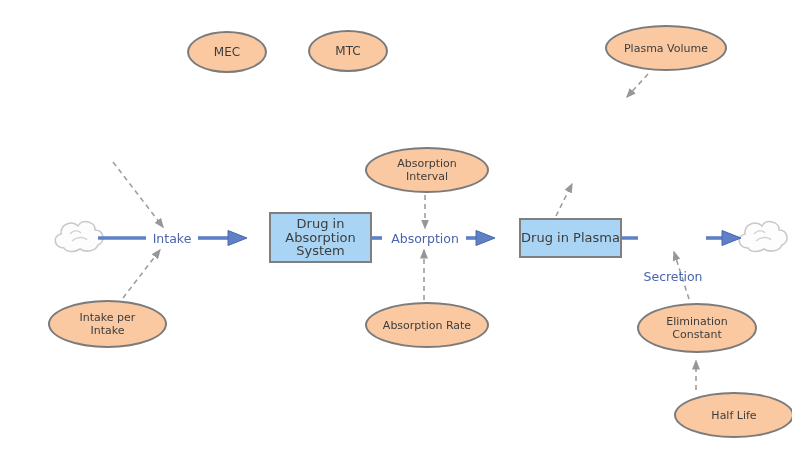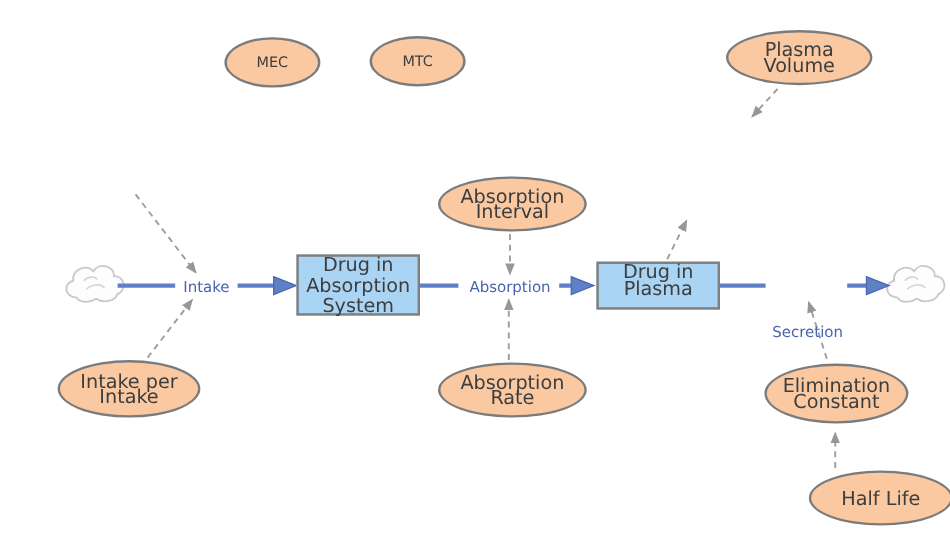--- a/index.html
+++ b/index.html
@@ -4,27 +4,27 @@
 <style>
   html,body{margin:0;padding:0;background:#ffffff;}
   #canvas{
     position:relative;width:792px;height:464px;background:#ffffff;overflow:hidden;
     font-family:"DejaVu Sans","Liberation Sans",sans-serif;color:#3d3d3d;
   }
   #wires{position:absolute;left:0;top:0;z-index:1;}
   .variable{
     position:absolute;border:2px solid #7b7b7b;background:#FAC9A1;border-radius:50%;
     display:flex;flex-direction:column;align-items:center;justify-content:center;
-    text-align:center;font-size:16px;line-height:13px;color:#3d3d3d;box-sizing:border-box;z-index:2;
+    text-align:center;font-size:11px;line-height:13px;color:#3d3d3d;box-sizing:border-box;z-index:2;
   }
   .variable.big-text{font-size:12px;}
   .stock{
     position:absolute;border:2px solid #7f7f7f;background:#AAD4F4;
-    display:flex;flex-direction:column;align-items:center;justify-content:space-between;
-    text-align:center;font-size:16px;line-height:13.5px;color:#3d3d3d;box-sizing:border-box;z-index:2;
+    display:flex;flex-direction:column;align-items:center;justify-content:center;
+    text-align:center;font-size:13px;line-height:13.5px;color:#3d3d3d;box-sizing:border-box;z-index:2;margin-left:22px;
   }
   .flow-label{
     position:absolute;display:flex;align-items:center;justify-content:center;
     font-size:12.5px;color:#4A64AE;z-index:3;white-space:nowrap;
   }
 </style>
 </head>
 <body>
 
 <div id="canvas">

